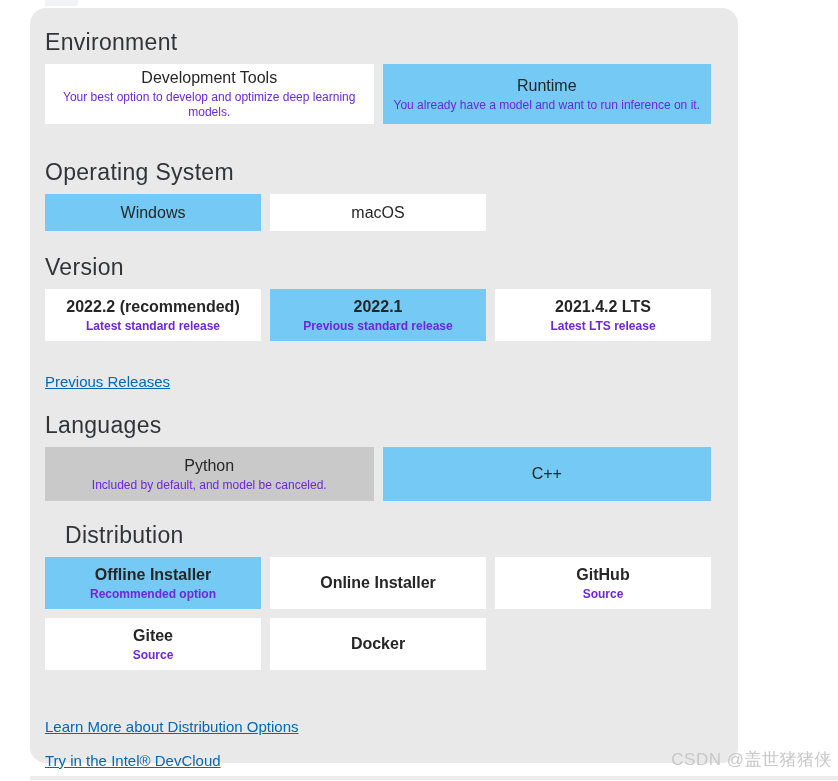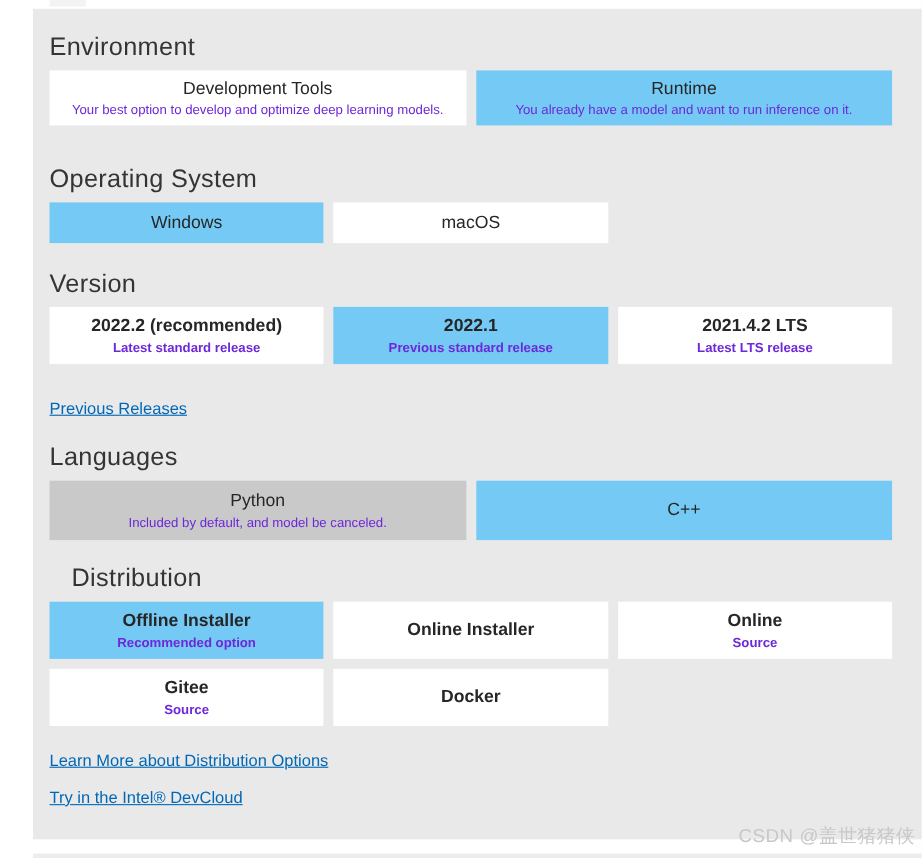--- a/index.html
+++ b/index.html
@@ -15,24 +15,25 @@
     --blue:#74caf4;
     --gray-disabled:#c9c9c9;
     --panel:#e9e9ea;
     --link:#0068b5;
   }
   .top-notch {
     position:absolute; left:45px; top:0; width:33px; height:6px;
     background:#f2f3f4;
   }
   .panel {
-    position:absolute; left:30px; top:8px; width:808px; height:755px;
+    position:absolute; left:30px; top:8px; width:708px; height:755px;
     background:var(--panel);
     box-sizing:border-box;
     padding:22px 27px 0 15px;
+    border-radius:16px;
   }
   .section-title {
     font-size:23px; font-weight:400; color:#333436;
     margin:0 0 9px 0; line-height:25px; letter-spacing:0.3px;
   }
   .row { display:grid; gap:9px; }
   .row-2 { grid-template-columns:1fr 1fr; }
   .row-3 { grid-template-columns:repeat(3, 1fr); }
   .mb-env { margin-bottom:36px; }
   .mb-os { margin-bottom:24px; }
@@ -51,21 +52,21 @@
   .h52 { min-height:52px;font-weight:bold; }
   .h54 { min-height:54px; }
   .link-row { margin:0; }
   .link {
     color:var(--link); font-size:15px; text-decoration:underline; cursor:pointer;
     line-height:17px; display:inline-block;
   }
   .mt-link { margin-top:32px; }
   .mt-lang { margin-top:22px; }
   .mb-9 { margin-bottom:9px;margin-left:20px; }
-  .dist-link-1 { margin-top:23px; }
+  .dist-link-1 { margin-top:48px; }
   .dist-link-2 { margin-top:16px; }
   .bottom-line {
     position:absolute; left:30px; bottom:1px; width:808px; height:4px;
     background:#ededee;
   }
   .watermark {
     position:absolute; right:6px; top:748px;
     color:#c9c7c7; font-size:17px; letter-spacing:0.5px;
   }
 </style>
@@ -131,21 +132,21 @@
   <h2 class="section-title mt-lang mb-9">Distribution</h2>
   <div class="row row-3">
     <div class="card h52 selected">
       <span class="title">Offline Installer</span>
       <span class="sub">Recommended option</span>
     </div>
     <div class="card h52 default">
       <span class="title">Online Installer</span>
     </div>
     <div class="card h52 default">
-      <span class="title">Online</span>
+      <span class="title">GitHub</span>
       <span class="sub">Source</span>
     </div>
     <div class="card h52 default">
       <span class="title">Gitee</span>
       <span class="sub">Source</span>
     </div>
     <div class="card h52 default">
       <span class="title">Docker</span>
     </div>
   </div>

